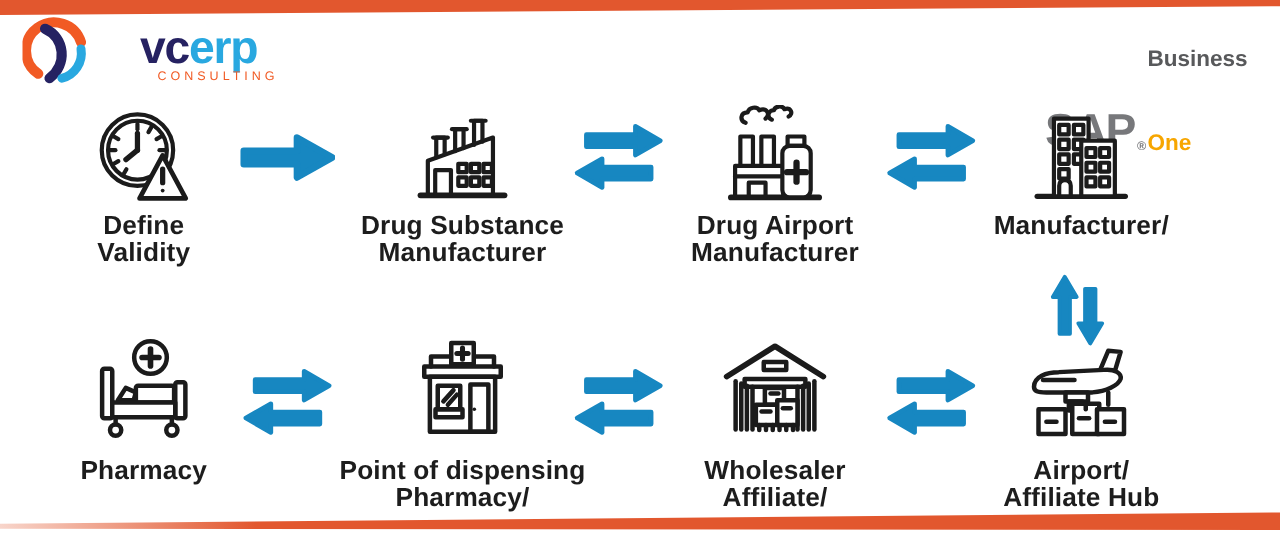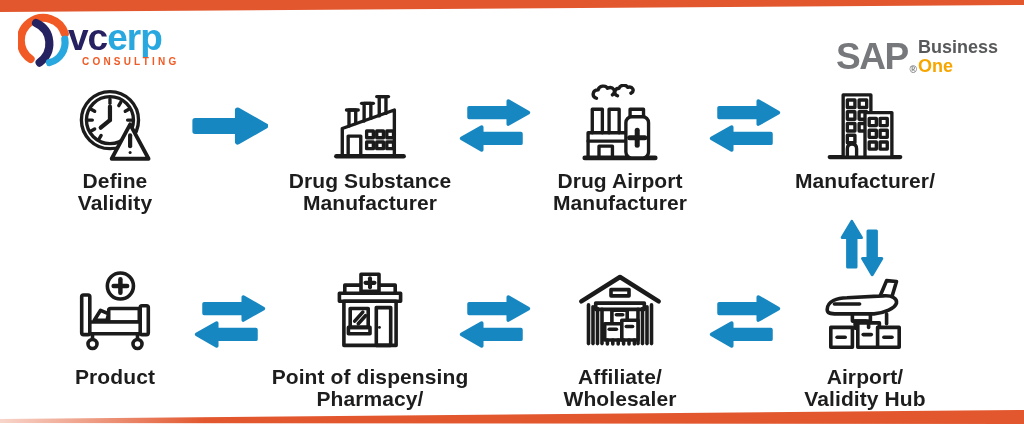--- a/index.html
+++ b/index.html
@@ -4,29 +4,29 @@
 <style>
   html,body{margin:0;padding:0;background:#ffffff;}
   .stage{
     position:relative;width:1024px;height:427px;background:#ffffff;overflow:hidden;
     font-family:"Liberation Sans",sans-serif;color:#1d1d1d;
   }
   .abs{position:absolute;}
   
   .vcerp{left:18px;top:13px;display:flex;align-items:flex-start;}
   .vcerp-swirl{width:54px;height:56px;}
-  .vcerp-text{margin-left:-4px;margin-top:6px;line-height:1;}
+  .vcerp-text{margin-left:-4px;margin-top:6px;line-height:1;padding-left:44px;}
   .vcerp-word{font-size:37px;font-weight:800;letter-spacing:-1px;}
   .vcerp-vc{color:#262262;}
   .vcerp-erp{color:#29A8E0;}
-  .vcerp-tagline{font-size:10px;font-weight:700;color:#F15A24;letter-spacing:3.2px;margin:1px 0 0 14px;}
+  .vcerp-tagline{font-size:10px;font-weight:400;color:#F15A24;letter-spacing:3.2px;margin:1px 0 0 14px;}
   .saplogo{right:26px;top:37px;display:flex;align-items:flex-end;}
   .sap-brand{font-size:37px;font-weight:800;color:#77787B;letter-spacing:-1.5px;line-height:1;}
   .sap-reg{font-size:10px;color:#77787B;margin:1px 1px 0 2px;font-weight:700;}
-  .sap-col{display:flex;flex-direction:column;line-height:1;margin-top:1px;}
+  .sap-col{display:flex;flex-direction:column;line-height:1;margin-top:1px;gap:48px;}
   .sap-business{font-size:18px;font-weight:600;color:#58595B;}
   .sap-one{font-size:18px;font-weight:800;color:#F7A600;margin-top:1px;}
   
   .icon-box{width:90px;height:84px;display:flex;align-items:center;justify-content:center;}
   .icon-box svg{width:100%;height:100%;}
   .row2 .icon-box{height:90px;}
   .node-label{width:230px;text-align:center;font-size:21px;font-weight:700;letter-spacing:.1px;line-height:22px;color:#1d1d1d;}
   .arrow-box svg{display:block;width:100%;height:100%;}
   .blue{color:#1787C1;}
 </style>
@@ -311,21 +311,21 @@
       </svg>
     </div>
 
   <div class="row2">
     <div class="abs icon-box" style="left:70px;top:268px">
         <svg>
           <use href="#i-bed"></use>
         </svg>
       </div>
     <div class="abs node-label" style="left:0px;top:366px">
-      <div>Product</div>
+      <div>Pharmacy</div>
         <div></div>
     </div>
 
     <div class="abs arrow-box blue" style="left:193px;top:293px;width:74px;height:57px">
         <svg>
           <use href="#a-bidir-h"></use>
         </svg>
       </div>
 
     <div class="abs icon-box" style="left:325px;top:268px">
@@ -343,34 +343,34 @@
           <use href="#a-bidir-h"></use>
         </svg>
       </div>
 
     <div class="abs icon-box" style="left:575px;top:268px">
         <svg>
           <use href="#i-warehouse"></use>
         </svg>
       </div>
     <div class="abs node-label" style="left:505px;top:366px">
-      <div>Affiliate/</div>
-        <div>Wholesaler</div>
+      <div>Wholesaler</div>
+        <div>Affiliate/</div>
     </div>
 
     <div class="abs arrow-box blue" style="left:708px;top:293px;width:74px;height:57px">
         <svg>
           <use href="#a-bidir-h"></use>
         </svg>
       </div>
 
     <div class="abs icon-box" style="left:820px;top:268px">
         <svg>
           <use href="#i-plane"></use>
         </svg>
       </div>
     <div class="abs node-label" style="left:750px;top:366px">
       <div>Airport/</div>
-        <div>Validity Hub</div>
+        <div>Affiliate Hub</div>
     </div>
   </div>
 
 </div>
 
 </body></html>

